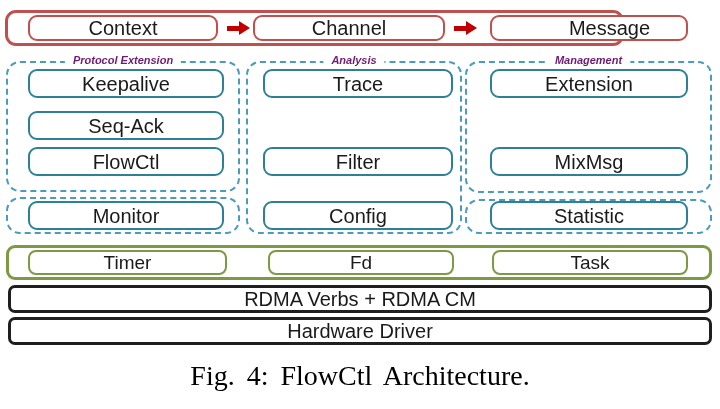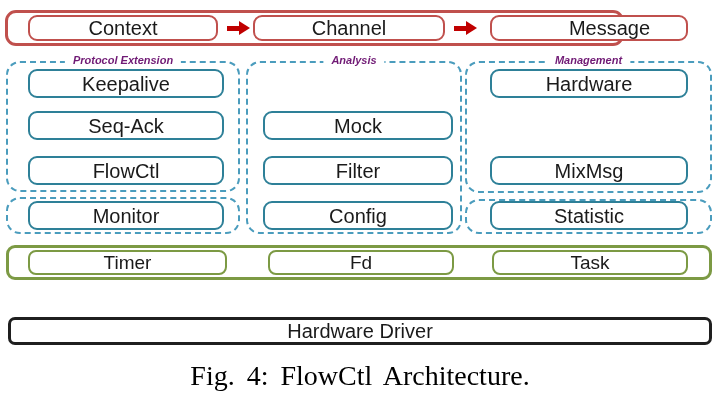--- a/index.html
+++ b/index.html
@@ -55,21 +55,21 @@
     position: absolute; height: 29px;
     border: 2.5px solid #2E8098; border-radius: 9px; background: #fff;
     display: flex; align-items: center; justify-content: center;
     font-size: 20px; line-height: 1;
   }
   .cL { left: 28px;  width: 196px; }
   .cM { left: 263px; width: 190px; }
   .cR { left: 490px; width: 198px; }
   .r1 { top: 69px; }
   .r2 { top: 111px; }
-  .r3 { top: 156px; }
+  .r3 { top: 147px; }
   .r4 { top: 201px; }
 
   
   .green-band {
     position: absolute; left: 6px; top: 245px; width: 706px; height: 35px;
     border: 3px solid #7C9A44; border-radius: 9px; background: #fff;
   }
   .gbox {
     position: absolute; top: 2px; height: 25px;
     border: 2.5px solid #7C9A44; border-radius: 8px; background: #fff;
@@ -126,33 +126,34 @@
   <div class="grp grp-mg">
     <span class="grp-label">Management</span>
   </div>
   <div class="grp grp-mon"></div>
   <div class="grp grp-sta"></div>
 
   <div class="tbox cL r1">Keepalive</div>
   <div class="tbox cL r2">Seq-Ack</div>
   <div class="tbox cL r3">FlowCtl</div>
 
-  <div class="tbox cM r2">Mock</div>
+  <div class="tbox cM r1">Trace</div>
   <div class="tbox cM r3">Filter</div>
 
-  <div class="tbox cR r1">Hardware</div>
+  <div class="tbox cR r1">Extension</div>
   <div class="tbox cR r3">MixMsg</div>
 
   <div class="tbox cL r4">Monitor</div>
   <div class="tbox cM r4">Config</div>
   <div class="tbox cR r4">Statistic</div>
 
   <div class="green-band">
     <div class="gbox g-timer">Timer</div>
     <div class="gbox g-fd">Fd</div>
     <div class="gbox g-task">Task</div>
   </div>
 
+  <div class="black-row layer-1">RDMA Verbs + RDMA CM</div>
   <div class="black-row layer-2">Hardware Driver</div>
 
   <div class="caption">Fig. 4: FlowCtl Architecture.</div>
 
 </div>
 
 </body></html>

